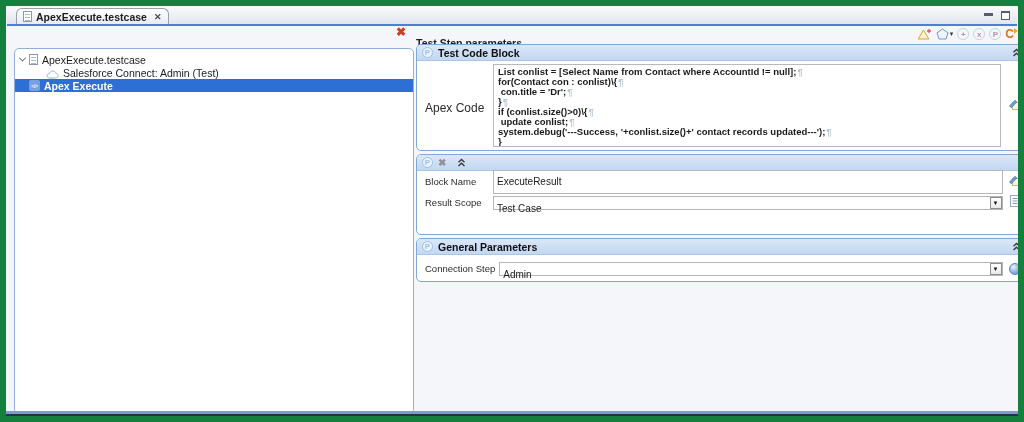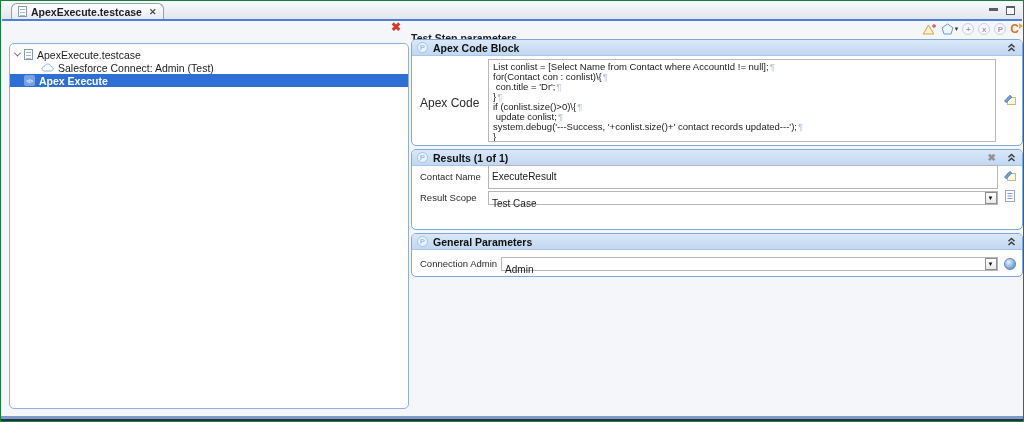--- a/index.html
+++ b/index.html
@@ -1,19 +1,19 @@
 <!DOCTYPE html>
 <html><head>
 <meta charset="utf-8">
 <style>
   * { margin:0; padding:0; box-sizing:border-box; }
   body { font-family:"Liberation Sans", sans-serif; background:#d7dbe2; }
 
   .window { position:relative; width:1024px; height:422px; background:#f4f6f9;
-            border:1px solid #15803d; overflow:hidden; }
+            border:6px solid #15803d; overflow:hidden; }
 
   
   .tabbar { position:absolute; left:1px; right:1px; top:1px; height:17px;
             background:linear-gradient(#f8f9fb,#e2e6ec); }
   .tab { position:absolute; left:9px; top:1px; height:16px; display:inline-flex;
          align-items:center; gap:4px; padding:0 7px 0 6px;
          background:linear-gradient(#ffffff,#e7ebf2);
          border:1px solid #98a0ac; border-bottom:none; border-radius:6px 6px 0 0; }
   .tab-title { font-size:10.5px; font-weight:700; color:#1d1d1f; white-space:nowrap; }
   .tab-close { font-size:9px; font-weight:700; color:#4a4a4a; margin-left:3px; cursor:default; }
@@ -71,21 +71,21 @@
   .sec-title { flex:1; font-size:10.5px; font-weight:700; color:#0f0f0f; }
   .gray-x { font-size:10px; font-weight:900; color:#8e939b; margin-right:6px; cursor:default; }
   .collapse { display:inline-flex; cursor:default; margin-right:1px; }
 
   
   .apex-body { position:relative; height:90px; }
   .apex-label { position:absolute; left:8px; top:40px; font-size:12px; color:#2b2b2b; }
   .code-box { position:absolute; left:76px; top:3px; right:26px; bottom:4px;
               border:1px solid #b9b9b9; background:#fff; padding:2px 4px;
               font-size:9.5px; line-height:10px; color:#1a1a1a;
-              white-space:pre; overflow:hidden; }
+              white-space:pre; overflow:hidden;font-weight:bold; }
   .code-line span { white-space:pre; }
   .eol { color:#b6c4d7; margin-left:1px; }
   .apex-side { position:absolute; right:5px; top:36px; }
 
   
   .frow { display:flex; align-items:center; height:21px; padding-left:8px; }
   .flabel { flex:0 0 68px; font-size:9.5px; color:#2b2b2b; white-space:nowrap; padding-right:4px; }
   .finput { flex:1; height:24px; border:1px solid #b6b6b6; background:#fff;
             font-family:"Liberation Sans",sans-serif; font-size:10px; color:#1a1a1a;
             padding:0 3px; outline:none; }
@@ -121,21 +121,21 @@
   </div>
   <div class="blue-line"></div>
 
   <div class="left-pane">
     <div class="tree" id="tree">
         <div class="tree-row" style="padding-left: 5px;">
           <span class="chev"></span>
           <span class="ic-page"></span>
           <span class="tree-label">ApexExecute.testcase</span>
         </div>
-        <div class="tree-row" style="padding-left: 31px;">
+        <div class="tree-row" style="padding-left: 31px; align-items: flex-end;">
           <span class="ic-cloud">
             <svg width="13" height="9" viewBox="0 0 13 9">
               <path d="M3.2 8h6.3c1.6 0 2.7-1 2.7-2.3 0-1.2-1-2.2-2.3-2.3C9.6 1.9 8.3 1 6.8 1 5.2 1 3.9 2 3.6 3.4 2.2 3.5 1 4.5 1 5.8 1 7 2 8 3.2 8z" fill="#fff" stroke="#8fb3dc" stroke-width="1"></path>
             </svg>
           </span>
           <span class="tree-label">Salesforce Connect: Admin (Test)</span>
         </div>
         <div class="tree-row selected" style="padding-left: 14px;">
           <span class="ic-apex">&lt;/&gt;</span>
           <span class="tree-label">Apex Execute</span>
@@ -160,21 +160,21 @@
     </span>
     <span class="tb-icon faded-circle">+</span>
     <span class="tb-icon faded-circle">x</span>
     <span class="tb-icon faded-circle">P</span>
     <span class="tb-icon c-icon">C</span>
   </div>
 
   <section class="sec" id="sec-apex">
     <div class="sec-h">
       <span class="p-icon">P</span>
-      <span class="sec-title">Apex Code Block</span>
+      <span class="sec-title">Test Code Block</span>
       <span class="collapse">
         <svg width="9" height="9" viewBox="0 0 9 9" fill="none" stroke="#3a3a3a" stroke-width="1.4">
           <path d="M1.5 4.2 L4.5 1.4 L7.5 4.2"></path>
             <path d="M1.5 8 L4.5 5.2 L7.5 8"></path>
         </svg>
       </span>
     </div>
     <div class="apex-body">
       <span class="apex-label">Apex Code</span>
       <div class="code-box" id="codebox"><div class="code-line"><span>List conlist = [Select Name from Contact where AccountId != null];</span><span class="eol">¶</span></div><div class="code-line"><span>for(Contact con : conlist)\{</span><span class="eol">¶</span></div><div class="code-line"><span> con.title = 'Dr';</span><span class="eol">¶</span></div><div class="code-line"><span>}</span><span class="eol">¶</span></div><div class="code-line"><span>if (conlist.size()&gt;0)\{</span><span class="eol">¶</span></div><div class="code-line"><span> update conlist;</span><span class="eol">¶</span></div><div class="code-line"><span>system.debug('---Success, '+conlist.size()+' contact records updated---');</span><span class="eol">¶</span></div><div class="code-line"><span>}</span></div></div>
@@ -183,31 +183,30 @@
           <rect x="4.5" y="5.5" width="8" height="7" fill="#fbf6dd" stroke="#c8b97e"></rect>
           <path d="M1.5 9 L7 3.2 l1.8 1.8 L3.3 10.8 Z" fill="#6fa0d8" stroke="#3f6fae" stroke-width="0.7"></path>
         </svg>
       </span>
     </div>
   </section>
 
   <section class="sec" id="sec-results">
     <div class="sec-h">
       <span class="p-icon">P</span>
-      <span class="sec-title">Results (1 of 1)</span>
       <span class="gray-x">✖</span>
       <span class="collapse">
         <svg width="9" height="9" viewBox="0 0 9 9" fill="none" stroke="#3a3a3a" stroke-width="1.4">
           <path d="M1.5 4.2 L4.5 1.4 L7.5 4.2"></path>
             <path d="M1.5 8 L4.5 5.2 L7.5 8"></path>
         </svg>
       </span>
     </div>
     <div class="frow">
-      <span class="flabel">Contact Name</span>
+      <span class="flabel">Block Name</span>
       <input class="finput" value="ExecuteResult" style="">
       <span class="icol">
           <span>
         <svg width="14" height="14" viewBox="0 0 14 14">
           <rect x="4.5" y="5.5" width="8" height="7" fill="#fbf6dd" stroke="#c8b97e"></rect>
           <path d="M1.5 9 L7 3.2 l1.8 1.8 L3.3 10.8 Z" fill="#6fa0d8" stroke="#3f6fae" stroke-width="0.7"></path>
         </svg></span>
       </span>
     </div>
     <div class="frow">
@@ -233,21 +232,21 @@
       <span class="p-icon">P</span>
       <span class="sec-title">General Parameters</span>
       <span class="collapse">
         <svg width="9" height="9" viewBox="0 0 9 9" fill="none" stroke="#3a3a3a" stroke-width="1.4">
           <path d="M1.5 4.2 L4.5 1.4 L7.5 4.2"></path>
             <path d="M1.5 8 L4.5 5.2 L7.5 8"></path>
         </svg>
       </span>
     </div>
     <div class="frow" style="margin-top:3px">
-      <span class="flabel">Connection Admin</span>
+      <span class="flabel">Connection Step</span>
       <span class="dd">
         <span class="dd-text">Admin</span>
         <span class="dd-btn">
             <span>▼</span>
           </span>
       </span>
       <span class="icol">
           <span class="conn-icon"></span>
         </span>
     </div>

